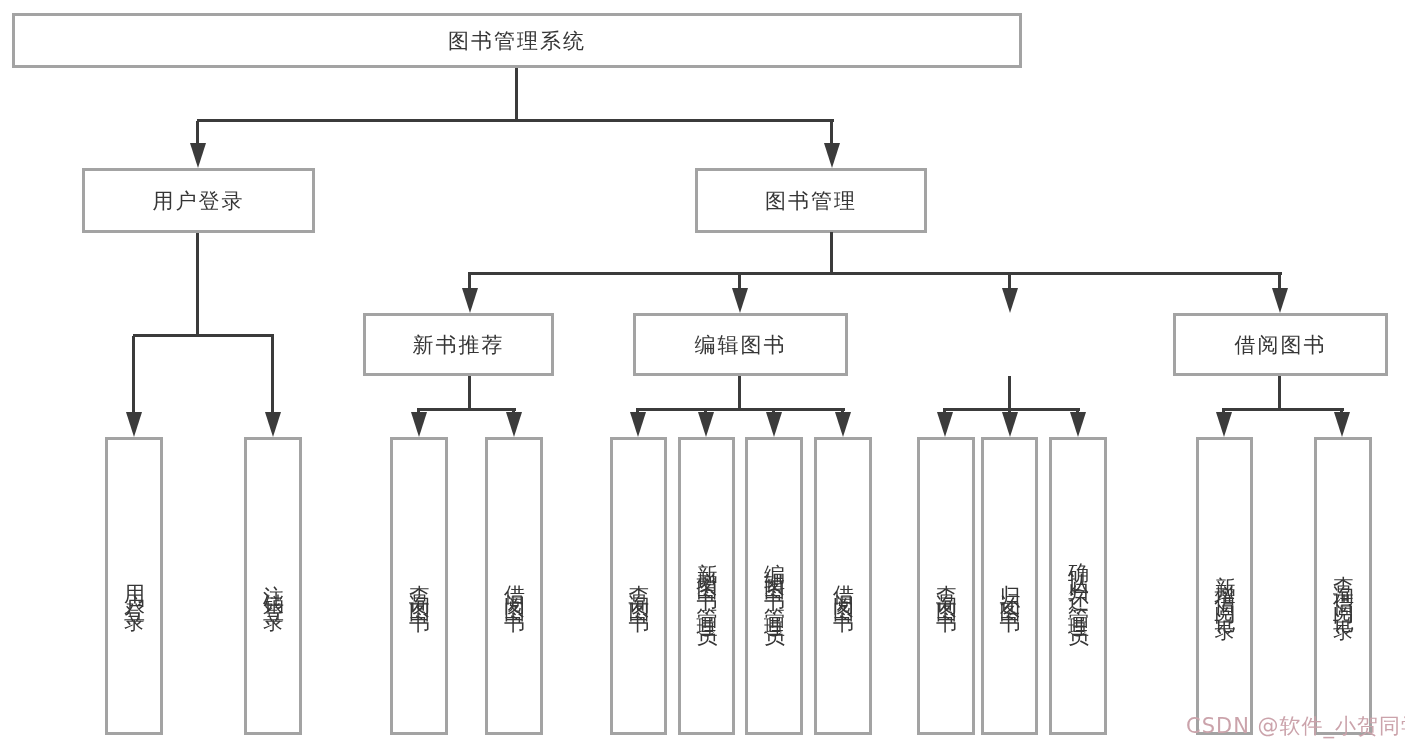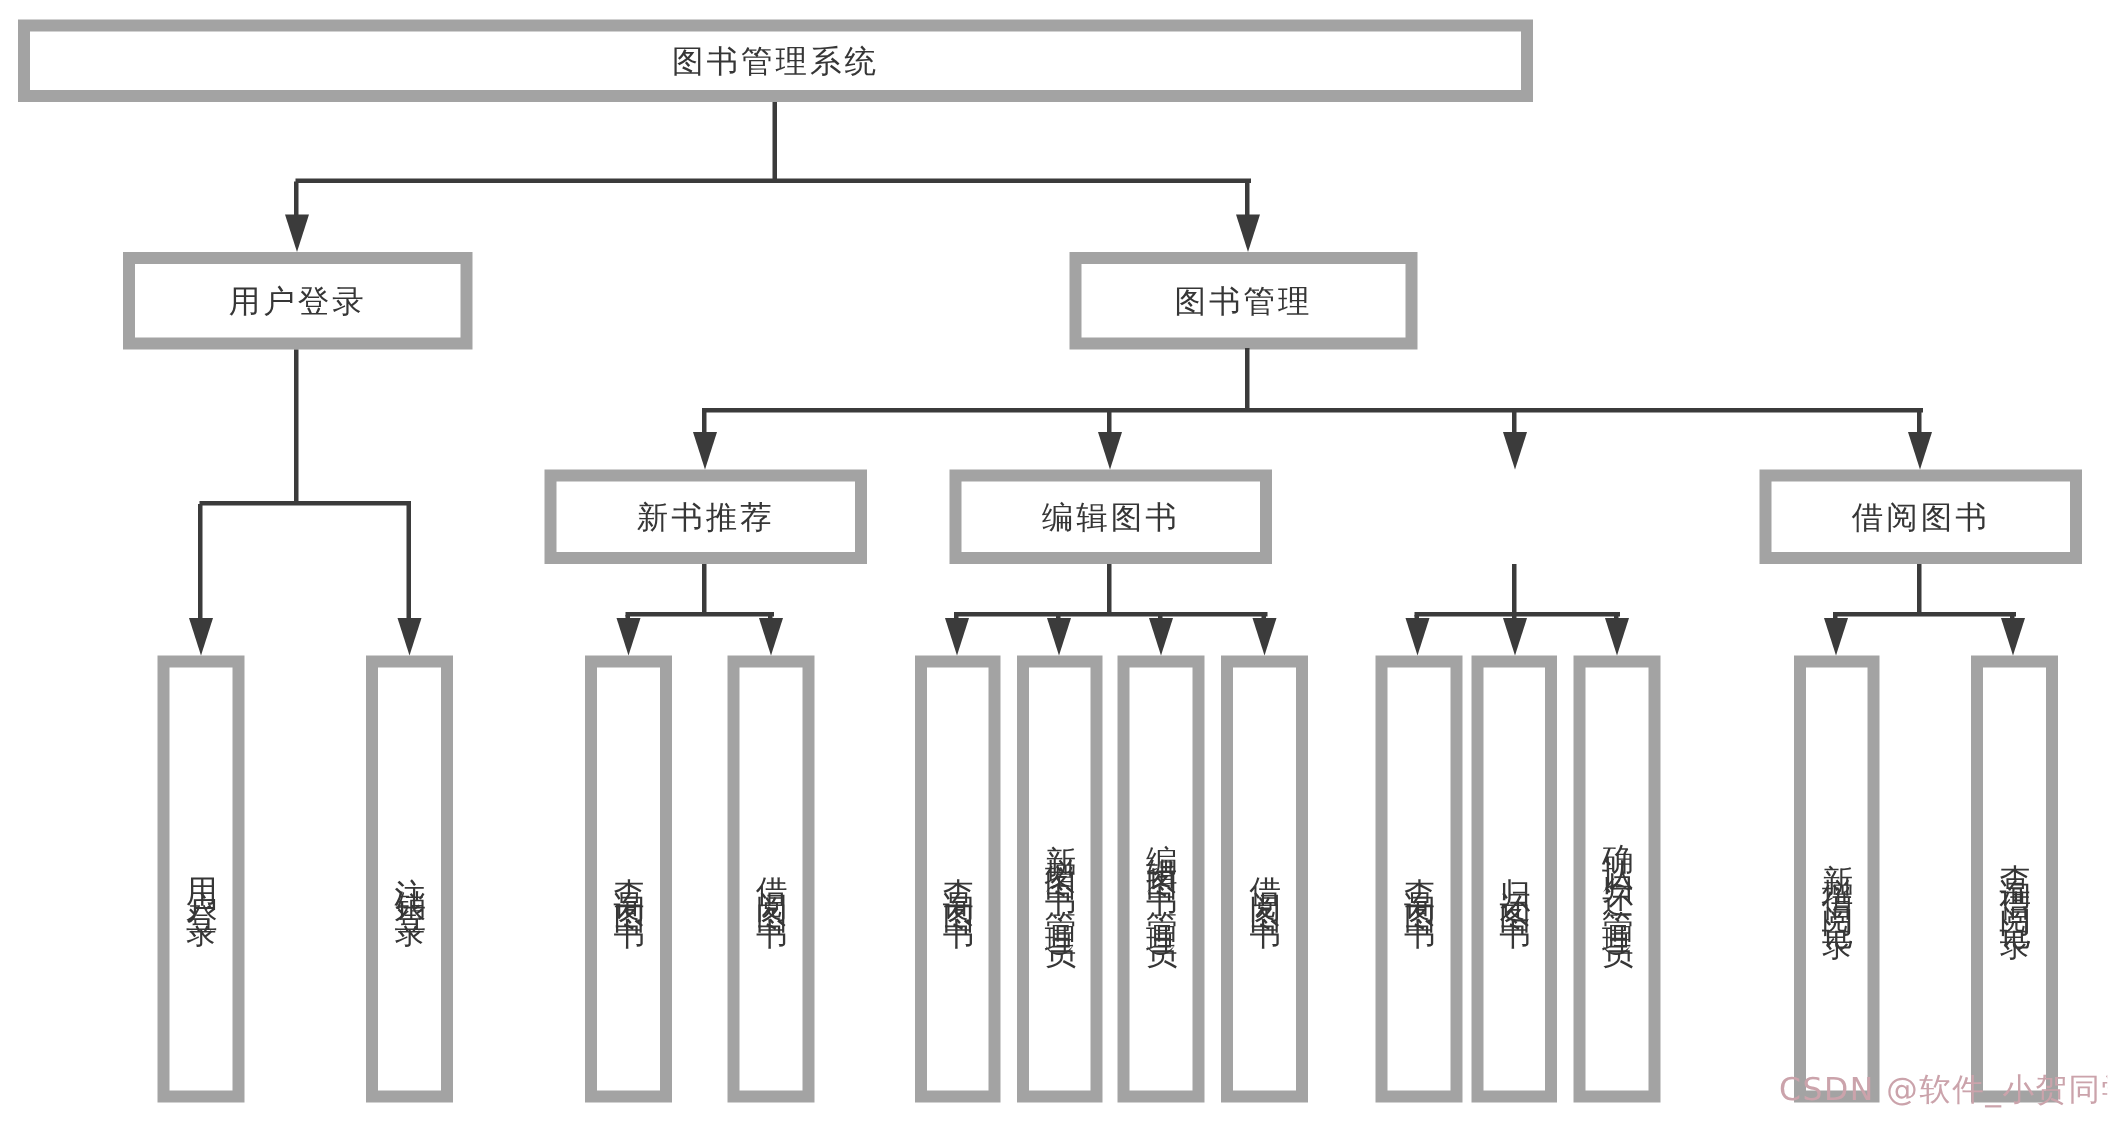--- a/index.html
+++ b/index.html
@@ -2,21 +2,21 @@
 <html><head>
 <meta charset="utf-8">
 <style>
   html,body{margin:0;padding:0;background:#fff;}
   .canvas{
     position:relative;width:1405px;height:747px;background:#ffffff;overflow:hidden;
     font-family:"DejaVu Sans","Liberation Sans",sans-serif;
   }
   .node{
     position:absolute;box-sizing:border-box;
-    border:8px solid #a3a3a3;background:#ffffff;
+    border:3px solid #a3a3a3;background:#ffffff;
     display:flex;align-items:center;justify-content:center;
     color:#363636;font-size:21px;letter-spacing:2px;
   }
   .vnode-text{
     writing-mode:vertical-rl;text-orientation:mixed;
     letter-spacing:9px;font-size:21px;line-height:1.1;color:#363636;
   }
   .vline{position:absolute;width:3px;background:#3b3b3b;}
   .hline{position:absolute;height:3px;background:#3b3b3b;}
   .arrow{
@@ -34,25 +34,25 @@
 
 <div class="canvas">
 
   <div class="node" style="left:12px;top:13px;width:1010px;height:55px">
     <span>图书管理系统</span>
   </div>
 
   <div class="node" style="left:82px;top:168px;width:233px;height:65px">
     <span>用户登录</span>
   </div>
-  <div class="node" style="left:713px;top:168px;width:232px;height:65px">
+  <div class="node" style="left:695px;top:168px;width:232px;height:65px">
     <span>图书管理</span>
   </div>
 
-  <div class="node" style="left:363px;top:313px;width:215px;height:63px">
+  <div class="node" style="left:363px;top:313px;width:191px;height:63px">
     <span>新书推荐</span>
   </div>
   <div class="node" style="left:633px;top:313px;width:215px;height:63px">
     <span>编辑图书</span>
   </div>
   <div class="node" style="left:1173px;top:313px;width:215px;height:63px">
     <span>借阅图书</span>
   </div>
 
   <div class="node" style="left:105px;top:437px;width:58px;height:298px">

